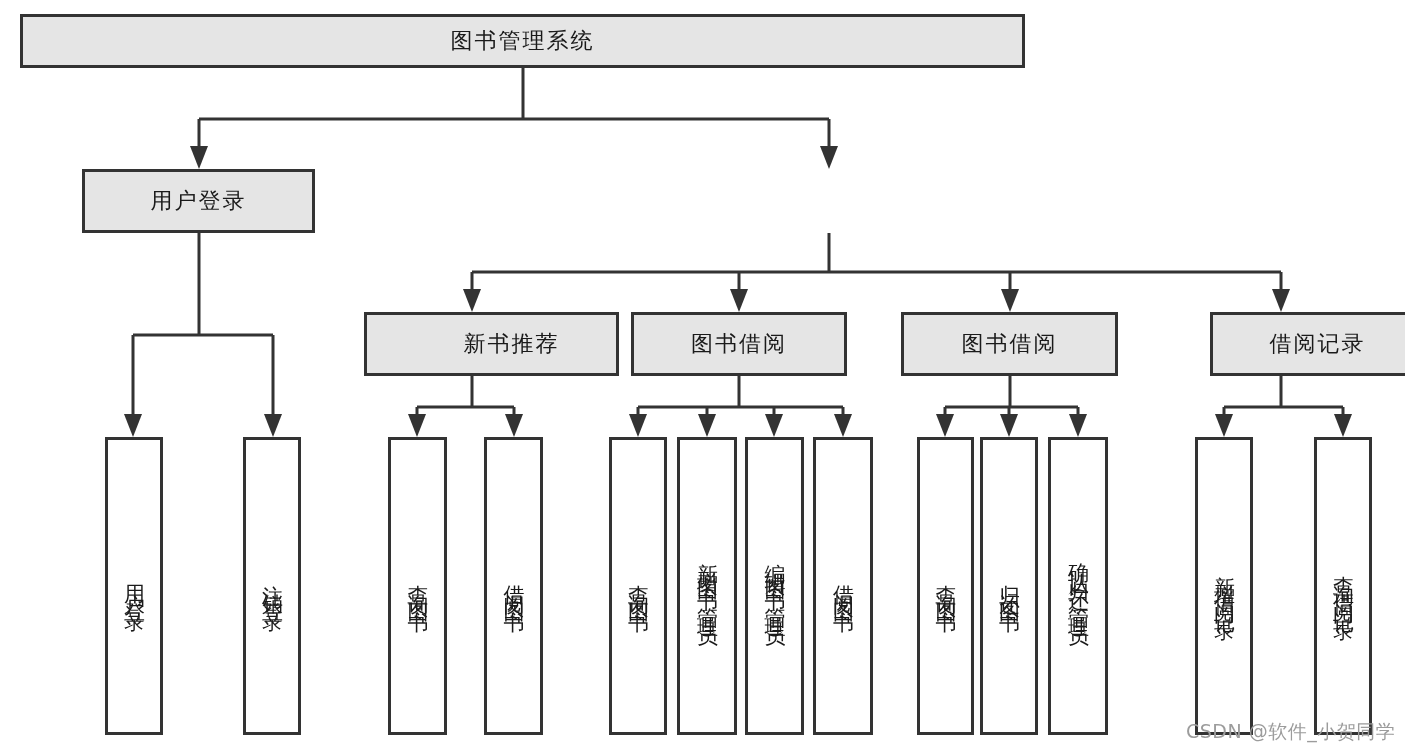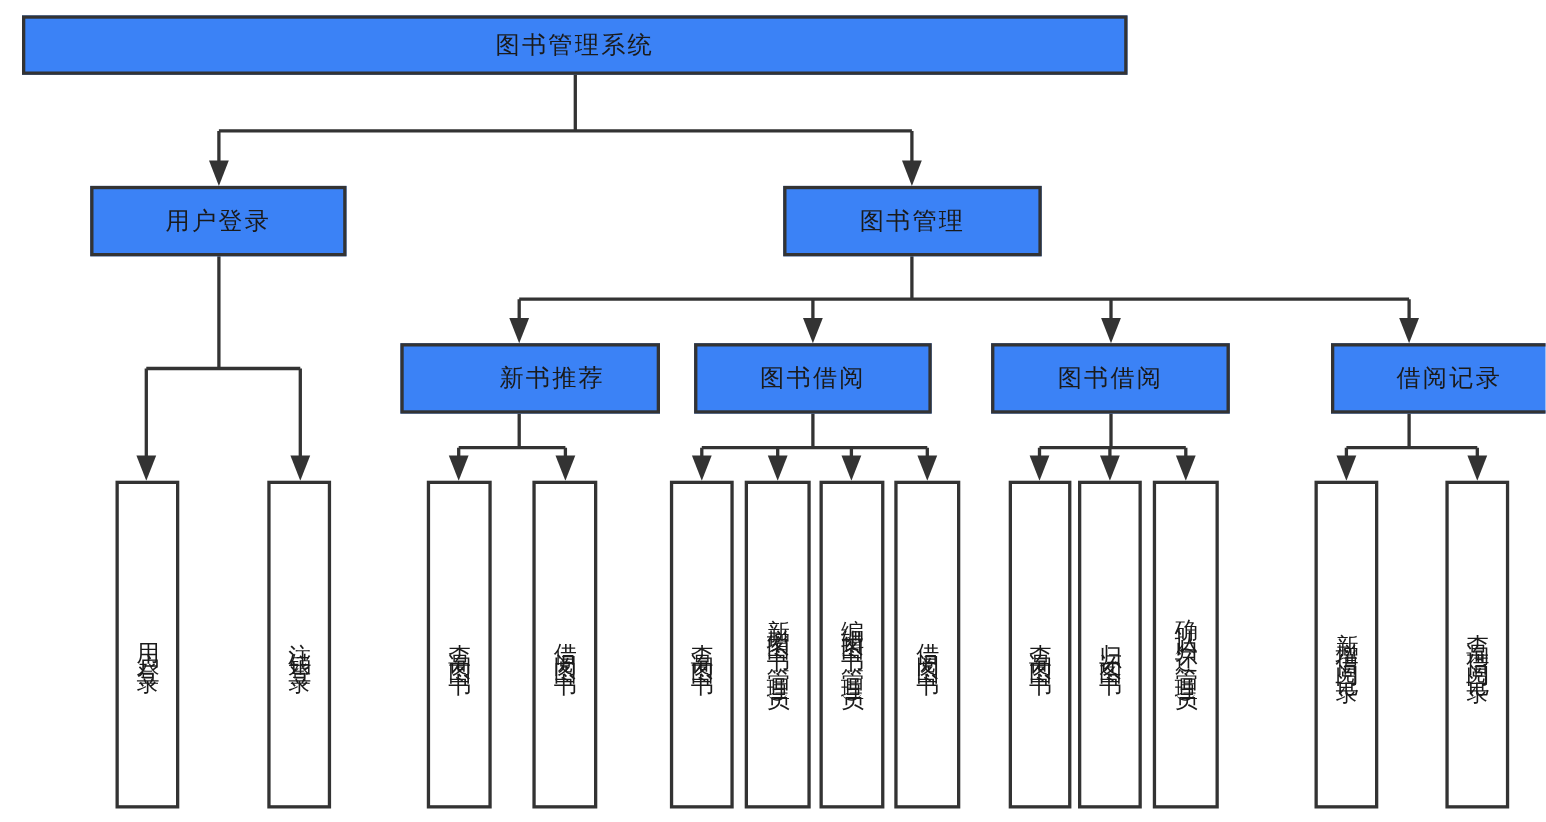--- a/index.html
+++ b/index.html
@@ -20,21 +20,21 @@
   .connectors {
     position: absolute;
     left: 0;
     top: 0;
     z-index: 1;
   }
   .hbox {
     position: absolute;
     box-sizing: border-box;
     border: 3px solid #333333;
-    background: #3b82f6;
+    background: #e5e5e5;
     display: flex;
     align-items: center;
     justify-content: center;
     font-size: 22px;
     letter-spacing: 2px;
     color: #1a1a1a;
     z-index: 2;
     white-space: nowrap;
   }
   .vbox {
@@ -110,23 +110,22 @@
       <polygon points="1000,414 1018,414 1009,437"></polygon>
       <polygon points="1069,414 1087,414 1078,437"></polygon>
       <polygon points="1215,414 1233,414 1224,437"></polygon>
       <polygon points="1334,414 1352,414 1343,437"></polygon>
     </g>
   </svg>
 
   <div class="hbox" style="left:20px; top:14px; width:1005px; height:54px;">图书管理系统</div>
 
   <div class="hbox" style="left:82px; top:169px; width:233px; height:64px;">用户登录</div>
-  <div class="hbox" style="left:712px; top:169px; width:235px; height:64px;">图书管理</div>
 
-  <div class="hbox" style="left:364px; top:312px; width:236px; height:64px;padding-left:40px;">新书推荐</div>
+  <div class="hbox" style="left:364px; top:312px; width:255px; height:64px;padding-left:40px;">新书推荐</div>
   <div class="hbox" style="left:631px; top:312px; width:216px; height:64px;">图书借阅</div>
   <div class="hbox" style="left:901px; top:312px; width:217px; height:64px;">图书借阅</div>
   <div class="hbox" style="left:1174px; top:312px; width:215px; height:64px;margin-left:36px;">借阅记录</div>
 
   <div class="vbox" style="left:105px; width:58px;">
     <span class="vtext">用户登录</span>
   </div>
   <div class="vbox" style="left:243px; width:58px;">
     <span class="vtext">注销登录</span>
   </div>
@@ -161,14 +160,15 @@
     <span class="vtext">确认归还（管理员）</span>
   </div>
 
   <div class="vbox" style="left:1195px; width:58px;">
     <span class="vtext">新增借阅记录</span>
   </div>
   <div class="vbox" style="left:1314px; width:58px;">
     <span class="vtext">查询借阅记录</span>
   </div>
 
+  <div class="watermark">CSDN @软件_小贺同学</div>
 
 </div>
 
 </body></html>

